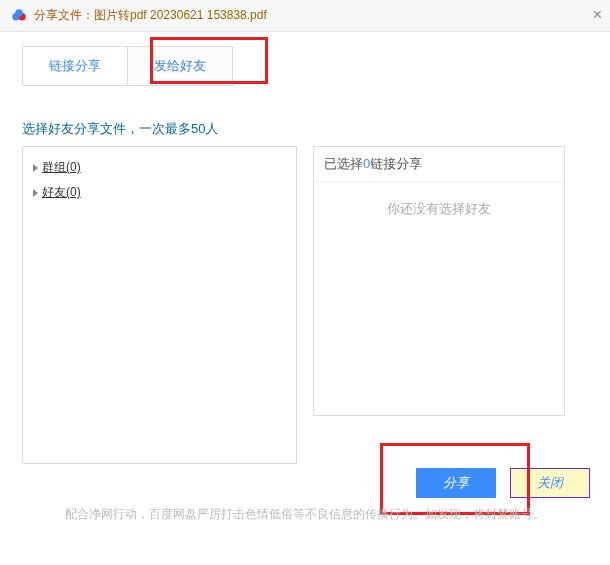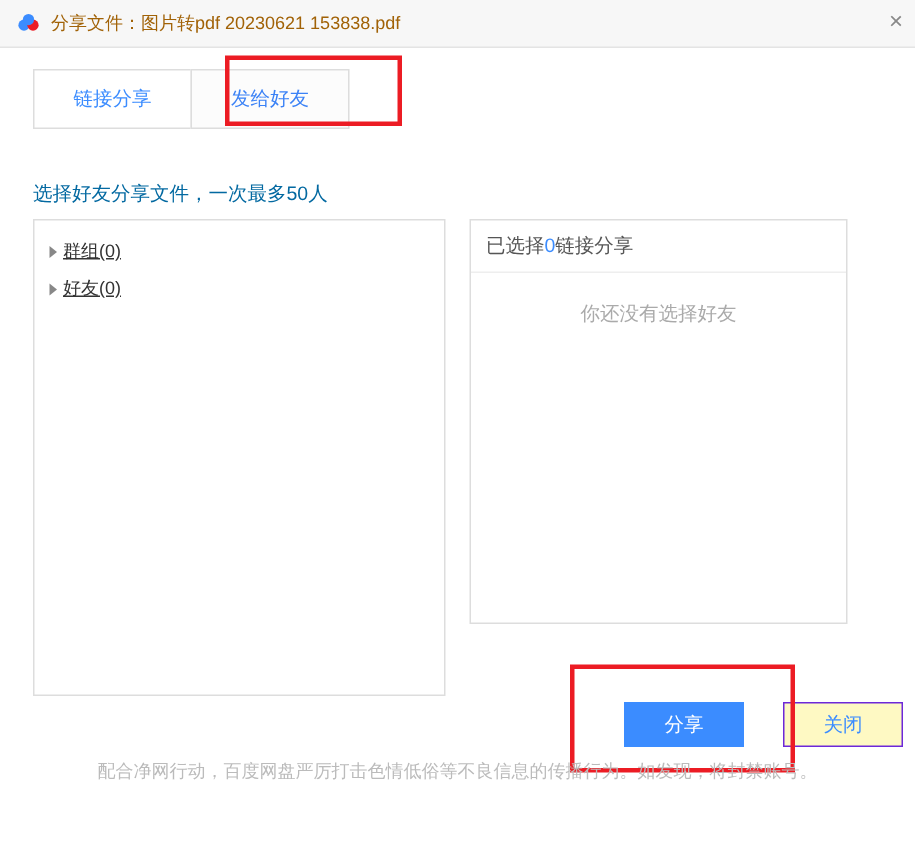--- a/index.html
+++ b/index.html
@@ -15,21 +15,21 @@
   .instruction { margin: 34px 0 8px 22px; font-size: 13px; color: #0369a1; }
   .panels { display: flex; gap: 16px; padding: 0 22px; }
   .left-panel, .right-panel { border: 1px solid #ddd; background: #fff; }
   .left-panel { width: 275px; height: 318px; padding: 8px 10px; text-decoration: underline; }
   .tree-item { color: #333; padding: 4px 0; cursor: pointer; }
   .tree-caret { display:inline-block; width:0; height:0; border-top:4px solid transparent; border-bottom:4px solid transparent; border-left:5px solid #888; margin-right:4px; vertical-align: middle; }
   .right-panel { width: 252px; height: 270px; display: flex; flex-direction: column; }
   .right-header { border-bottom: 1px solid #eee; padding: 8px 10px; font-size: 13px; color: #555; }
   .right-header .num { color: #3b8cff; }
   .right-body { flex: 1; display: flex; align-items: flex-start; justify-content: center; padding-top: 18px; color: #aaa; font-size: 13px; }
-  .footer { position: absolute; right: 8px; top: 468px; display: flex; gap: 26px; }
+  .footer { position: absolute; right: 20px; top: 468px; display: flex; gap: 14px; font-style: italic; }
   .btn { width: 80px; height: 30px; display: flex; align-items: center; justify-content: center; font-size: 13px; cursor: pointer; }
   .btn-primary { background: #3b8cff; color: #fff; border: none; }
   .btn-secondary { background: #fef9c3; color: #3b8cff; border: 1px solid #6d28d9; }
   .notice { position: absolute; top: 506px; width: 100%; text-align: center; font-size: 12px; color: #bbb; }
 </style>
 </head>
 <body>
 
 <div class="titlebar">
   <span class="logo-icon">

